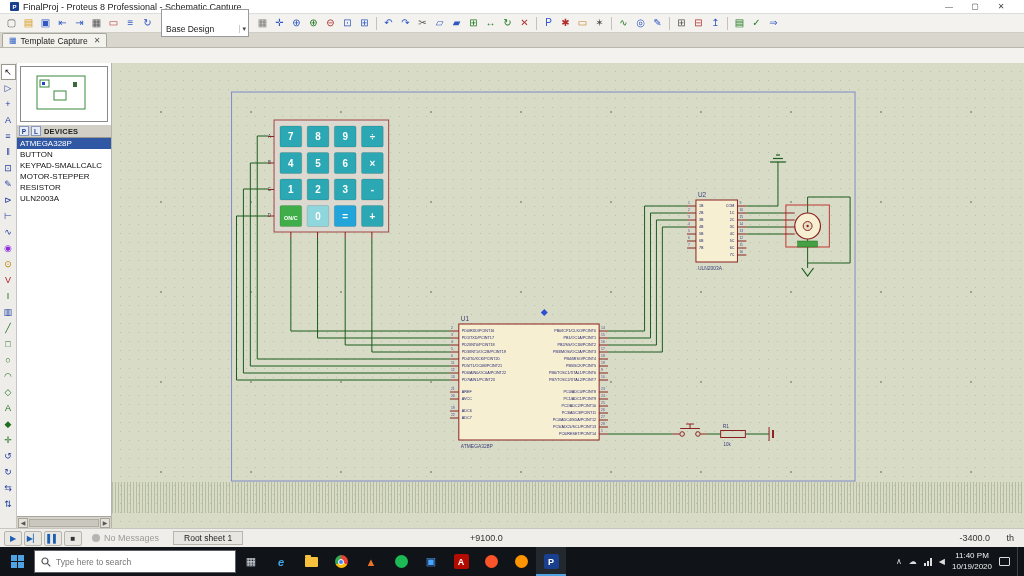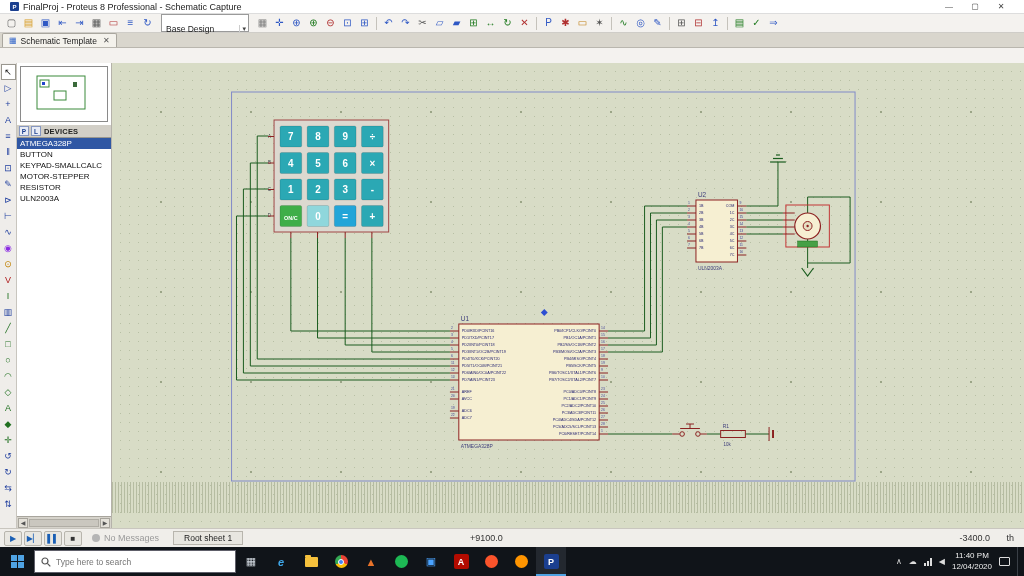--- a/index.html
+++ b/index.html
@@ -15,21 +15,21 @@
   .wc{width:26px;height:13px;text-align:center;font-size:8px;color:#444;line-height:13px;cursor:default;}
 
   
   .menubar{height:15px;background:#fff;display:flex;align-items:center;padding-left:3px;border-bottom:1px solid #e4e4e4;}
   .menu-item{font-size:9px;color:#333;padding:0 6px;line-height:15px;}
 
   
   .toolbar{height:19px;background:#f4f2ef;display:flex;align-items:center;padding:0 3px;border-bottom:1px solid #cfcdc8;}
   .tbtn{width:17px;height:16px;display:flex;align-items:center;justify-content:center;font-size:10px;line-height:16px;border:1px solid transparent;border-radius:2px;}
   .tsep{width:1px;height:13px;background:#c5c2bb;margin:0 3px;flex:none;}
-  .combo{width:88px;height:18px;background:#fff;border:1px solid #9a9a9a;font-size:8.5px;display:flex;align-items:center;padding:12px 2px 0 4px;margin:0 5px;color:#222;}
+  .combo{width:88px;height:28px;background:#fff;border:1px solid #9a9a9a;font-size:8.5px;display:flex;align-items:center;padding:12px 2px 0 4px;margin:0 5px;color:#222;}
   .combo .arrow{margin-left:auto;font-size:7px;color:#444;border-left:1px solid #ccc;padding-left:2px;}
 
   
   .tabbar{height:15px;background:#d9d6cd;display:flex;align-items:flex-end;padding-left:2px;border-bottom:1px solid #b9b6ae;}
   .tab{height:14px;background:#f4f2ec;border:1px solid #a9a69e;border-bottom:none;display:flex;align-items:center;padding:0 6px;font-size:8.5px;color:#222;gap:4px;border-radius:2px 2px 0 0;}
   .tabicon{color:#2e62c8;font-size:8px;}
   .tabclose{color:#555;font-size:8px;margin-left:2px;}
 
   
   .main{position:absolute;top:63px;left:0;width:1024px;height:465px;display:flex;}
@@ -153,21 +153,21 @@
       <div class="tbtn" style="color: rgb(47, 88, 196);">↥</div>
       <div class="tsep"></div>
       <div class="tbtn" style="color: rgb(31, 122, 31);">▤</div>
       <div class="tbtn" style="color: rgb(31, 122, 31);">✓</div>
       <div class="tbtn" style="color: rgb(47, 88, 196);">⇒</div>
     </div>
 
   <div class="tabbar">
     <div class="tab">
       <span class="tabicon">▦</span>
-      <span>Schematic Template</span>
+      <span>Template Capture</span>
       <span class="tabclose">✕</span>
     </div>
   </div>
 
   <div class="main">
     <div class="sidestrip" id="sidestrip">
         <div class="sicon selected" style="color: rgb(17, 17, 17);">↖</div>
         <div class="sicon" style="color: rgb(31, 62, 158);">▷</div>
         <div class="sicon" style="color: rgb(31, 62, 158);">+</div>
         <div class="sicon" style="color: rgb(31, 62, 158);">A</div>
@@ -553,20 +553,20 @@
       <span class="tricon">∧</span>
       <span class="tricon">☁</span>
       <span class="netbars">
           <i style="height:3px"></i>
           <i style="height:5px"></i>
           <i style="height:8px"></i>
         </span>
       <span class="tricon">◀</span>
       <div class="clock">
         <div>11:40 PM</div>
-        <div>12/04/2020</div>
+        <div>10/19/2020</div>
       </div>
       <span class="notif"></span>
       <span class="showdesk"></span>
     </div>
   </div>
 
 </div>
 
 </body></html>

